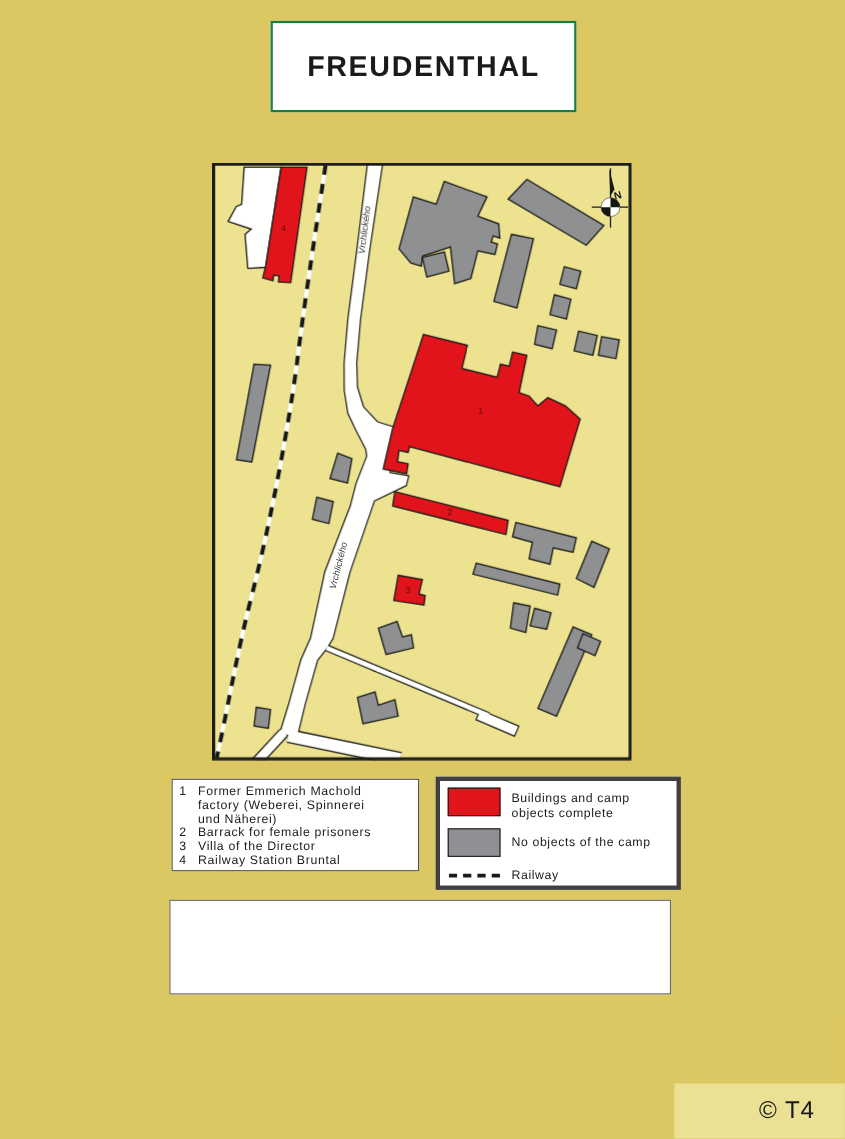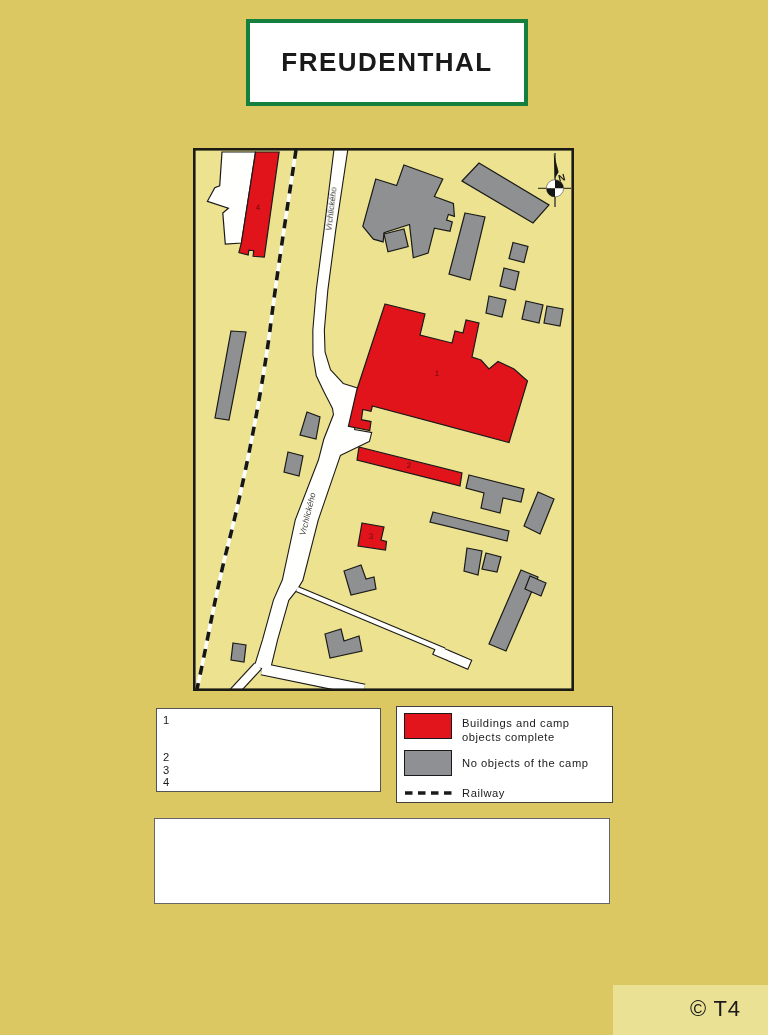--- a/index.html
+++ b/index.html
@@ -3,21 +3,21 @@
 <meta charset="utf-8">
 <style>
   svg text{text-rendering:geometricPrecision;-webkit-font-smoothing:antialiased;}
   html,body{margin:0;padding:0;}
   body{width:768px;height:1035px;background:#dcc862;font-family:"Liberation Sans",sans-serif;position:relative;overflow:hidden;}
   .abs{position:absolute;}
 </style>
 </head>
 <body>
 
-<div class="abs" style="left:246px;top:19px;width:274px;height:79px;background:#ffffff;border:4px solid #15803d;display:flex;align-items:center;justify-content:center;">
+<div class="abs" style="left:246px;top:19px;width:274px;height:79px;background:#ffffff;border:2px solid #15803d;display:flex;align-items:center;justify-content:center;">
 
   <div style="font-size:26px;font-weight:bold;letter-spacing:1.5px;color:#1a1a1a;">FREUDENTHAL</div>
 </div>
 
 <svg class="abs" style="left:193px;top:148px;opacity:0.999;" width="381" height="543" viewBox="193 148 381 543">
 
 <rect x="193" y="148" width="381" height="543" fill="#ece291"></rect>
 
 <g fill="none">
   <path d="M296,150 C287,210 276,280 270,330 C262,390 246,475 228,545 C214,600 208,640 197,689" stroke="#ffffff" stroke-width="3.6"></path>
@@ -132,23 +132,24 @@
   <text x="371" y="539">3</text>
 </g>
 </g>
 <rect x="194.2" y="149.2" width="378.6" height="540.6" fill="none" stroke="#1b1b15" stroke-width="2.8"></rect>
 
 </svg>
 
 <div class="abs" style="left:156px;top:708px;width:223px;height:82px;background:#ffffff;border:1px solid #555;font-size:11.2px;line-height:12.4px;color:#1a1a1a;letter-spacing:0.6px;">
 
   <div style="position:absolute;left:6px;top:5px;">1<br>&nbsp;<br>&nbsp;<br>2<br>3<br>4</div>
+  <div style="position:absolute;left:23px;top:5px;">Former Emmerich Machold<br>factory (Weberei, Spinnerei<br>und Näherei)<br>Barrack for female prisoners<br>Villa of the Director<br>Railway Station Bruntal</div>
 </div>
 
-<div class="abs" style="left:396px;top:706px;width:215px;height:95px;background:#ffffff;border:1px solid #404040;font-size:11.2px;line-height:13.8px;color:#1a1a1a;letter-spacing:0.55px;">
+<div class="abs" style="left:396px;top:706px;width:215px;height:95px;background:#ffffff;border:4px solid #404040;font-size:11.2px;line-height:13.8px;color:#1a1a1a;letter-spacing:0.55px;">
 
   <div style="position:absolute;left:7px;top:6px;width:46px;height:24px;background:#e2141c;border:1px solid #1a1a1a;"></div>
 
   <div style="position:absolute;left:65px;top:10px;">Buildings and camp<br>objects complete</div>
 
   <div style="position:absolute;left:7px;top:43px;width:46px;height:24px;background:#8e9093;border:1px solid #1a1a1a;"></div>
 
   <div style="position:absolute;left:65px;top:50px;">No objects of the camp</div>
 
   <svg style="position:absolute;left:8px;top:83px;" width="50" height="6">

